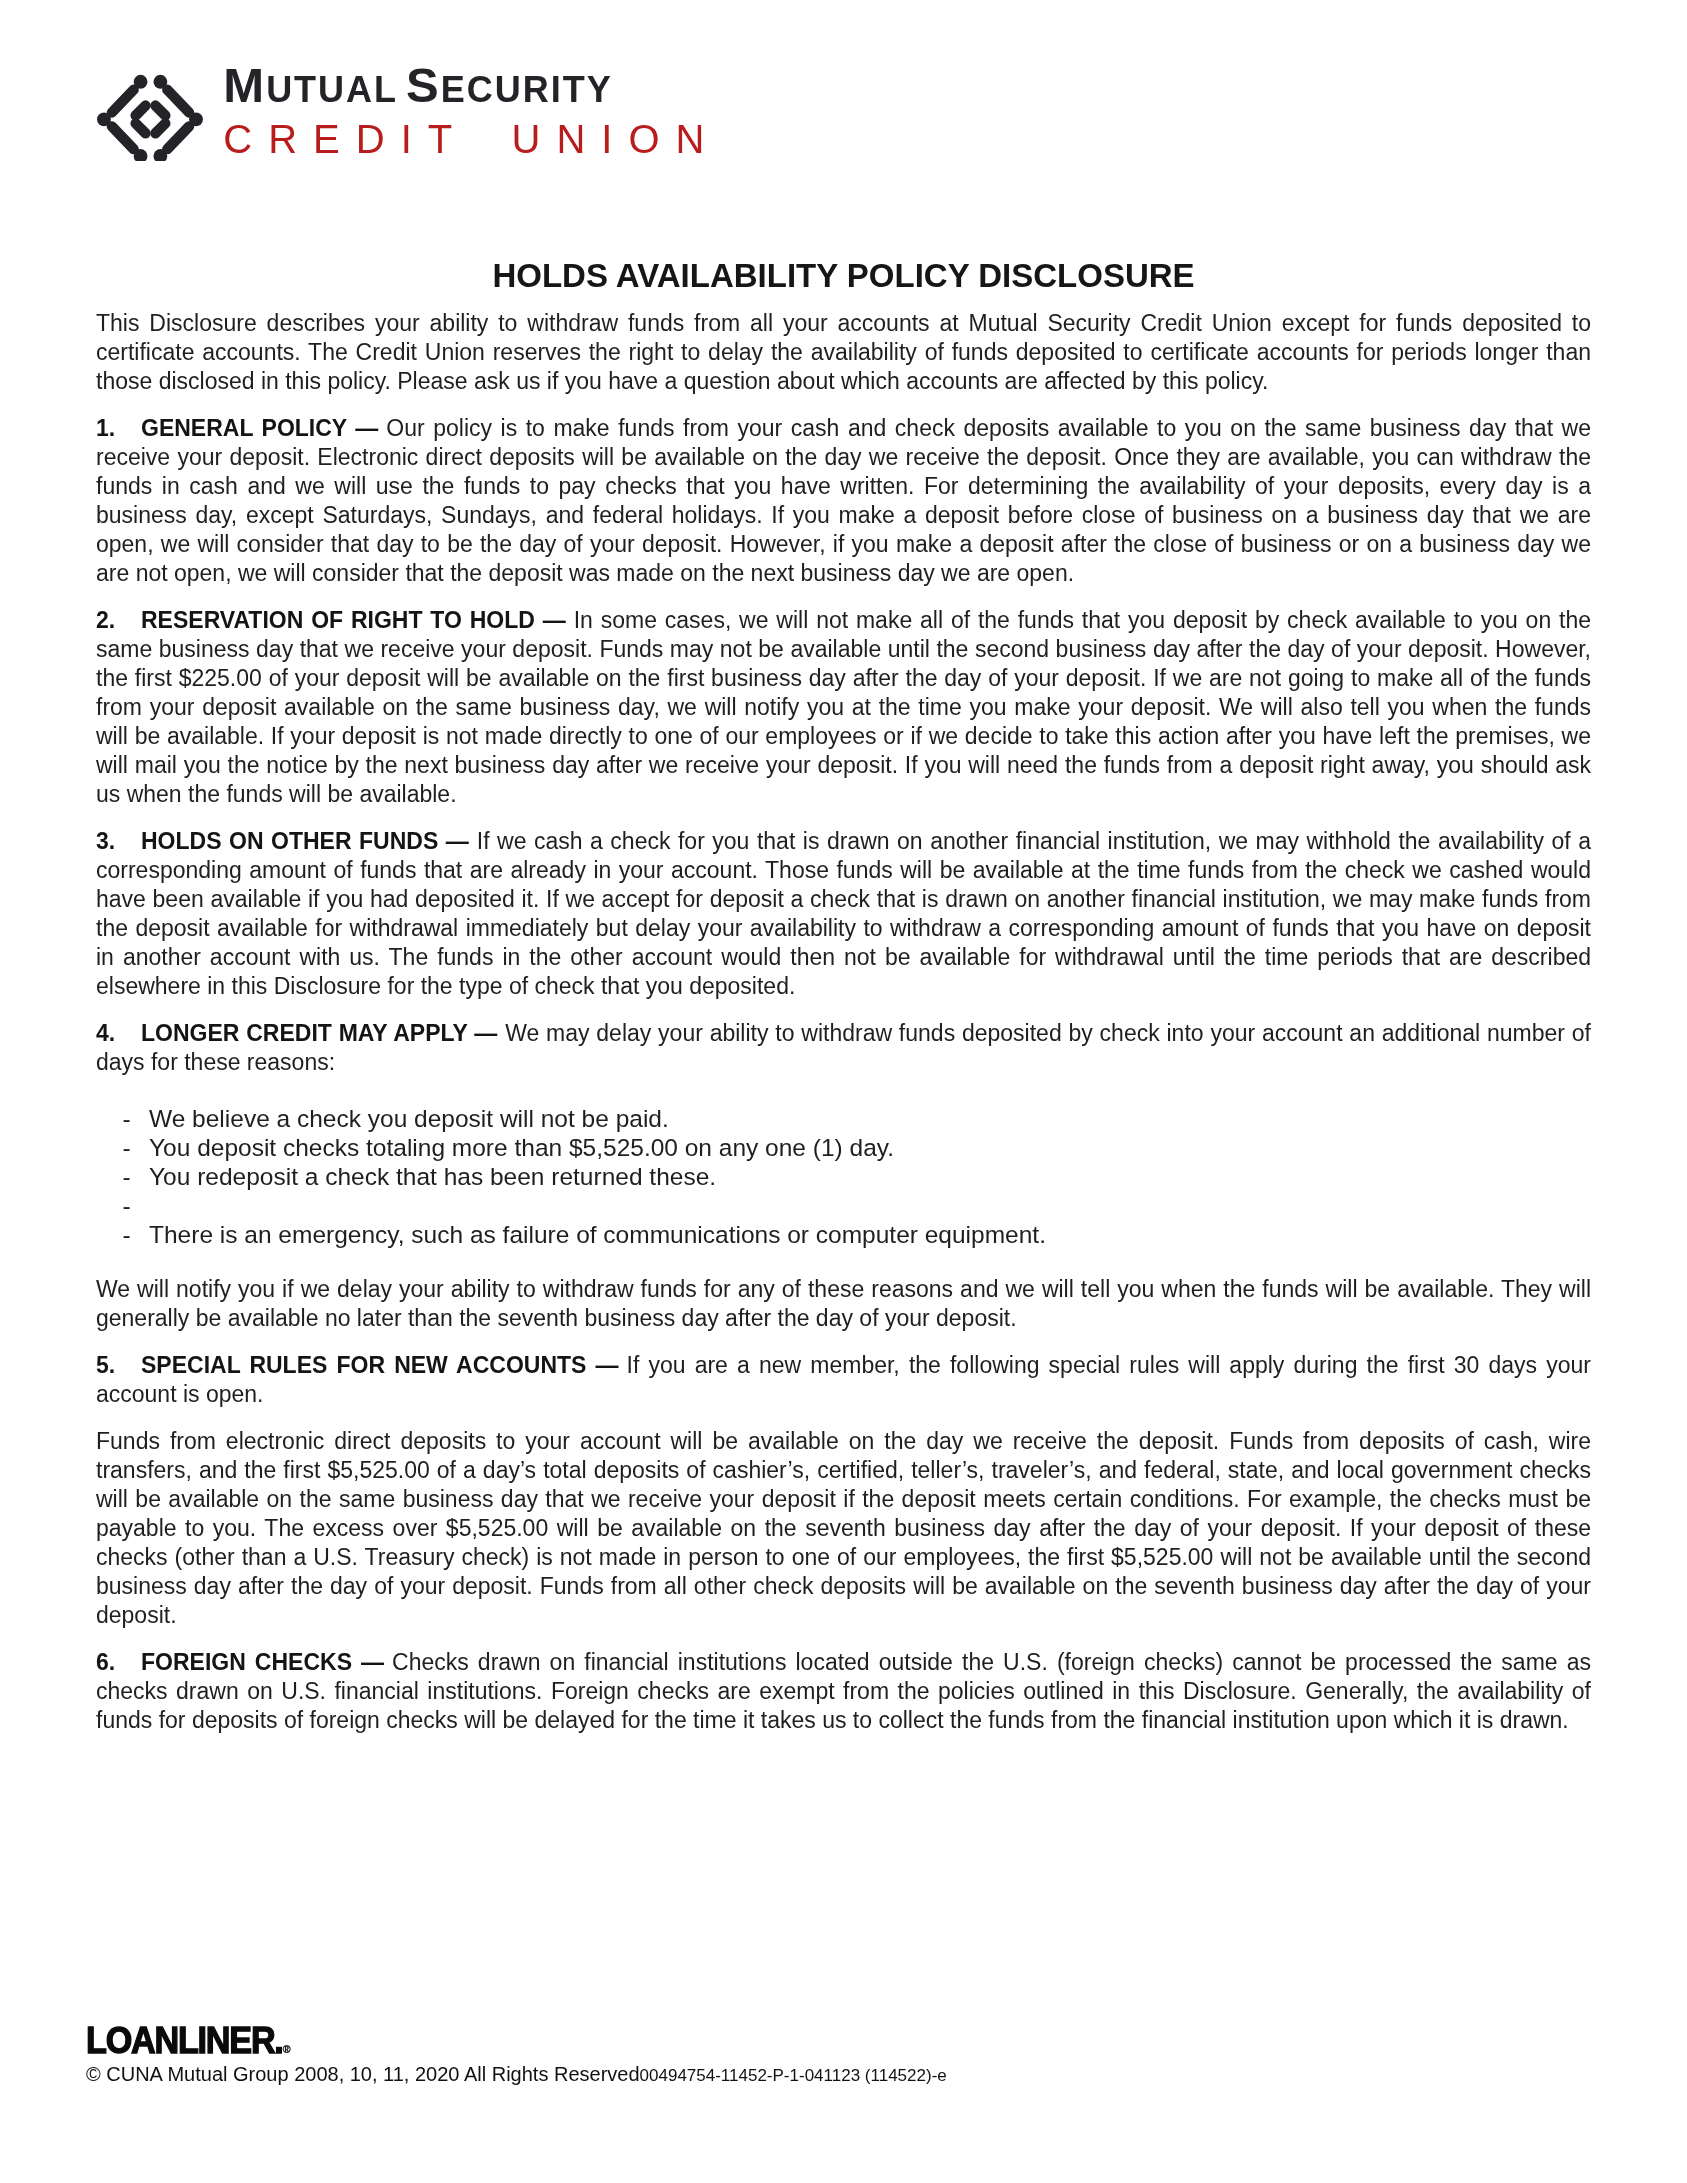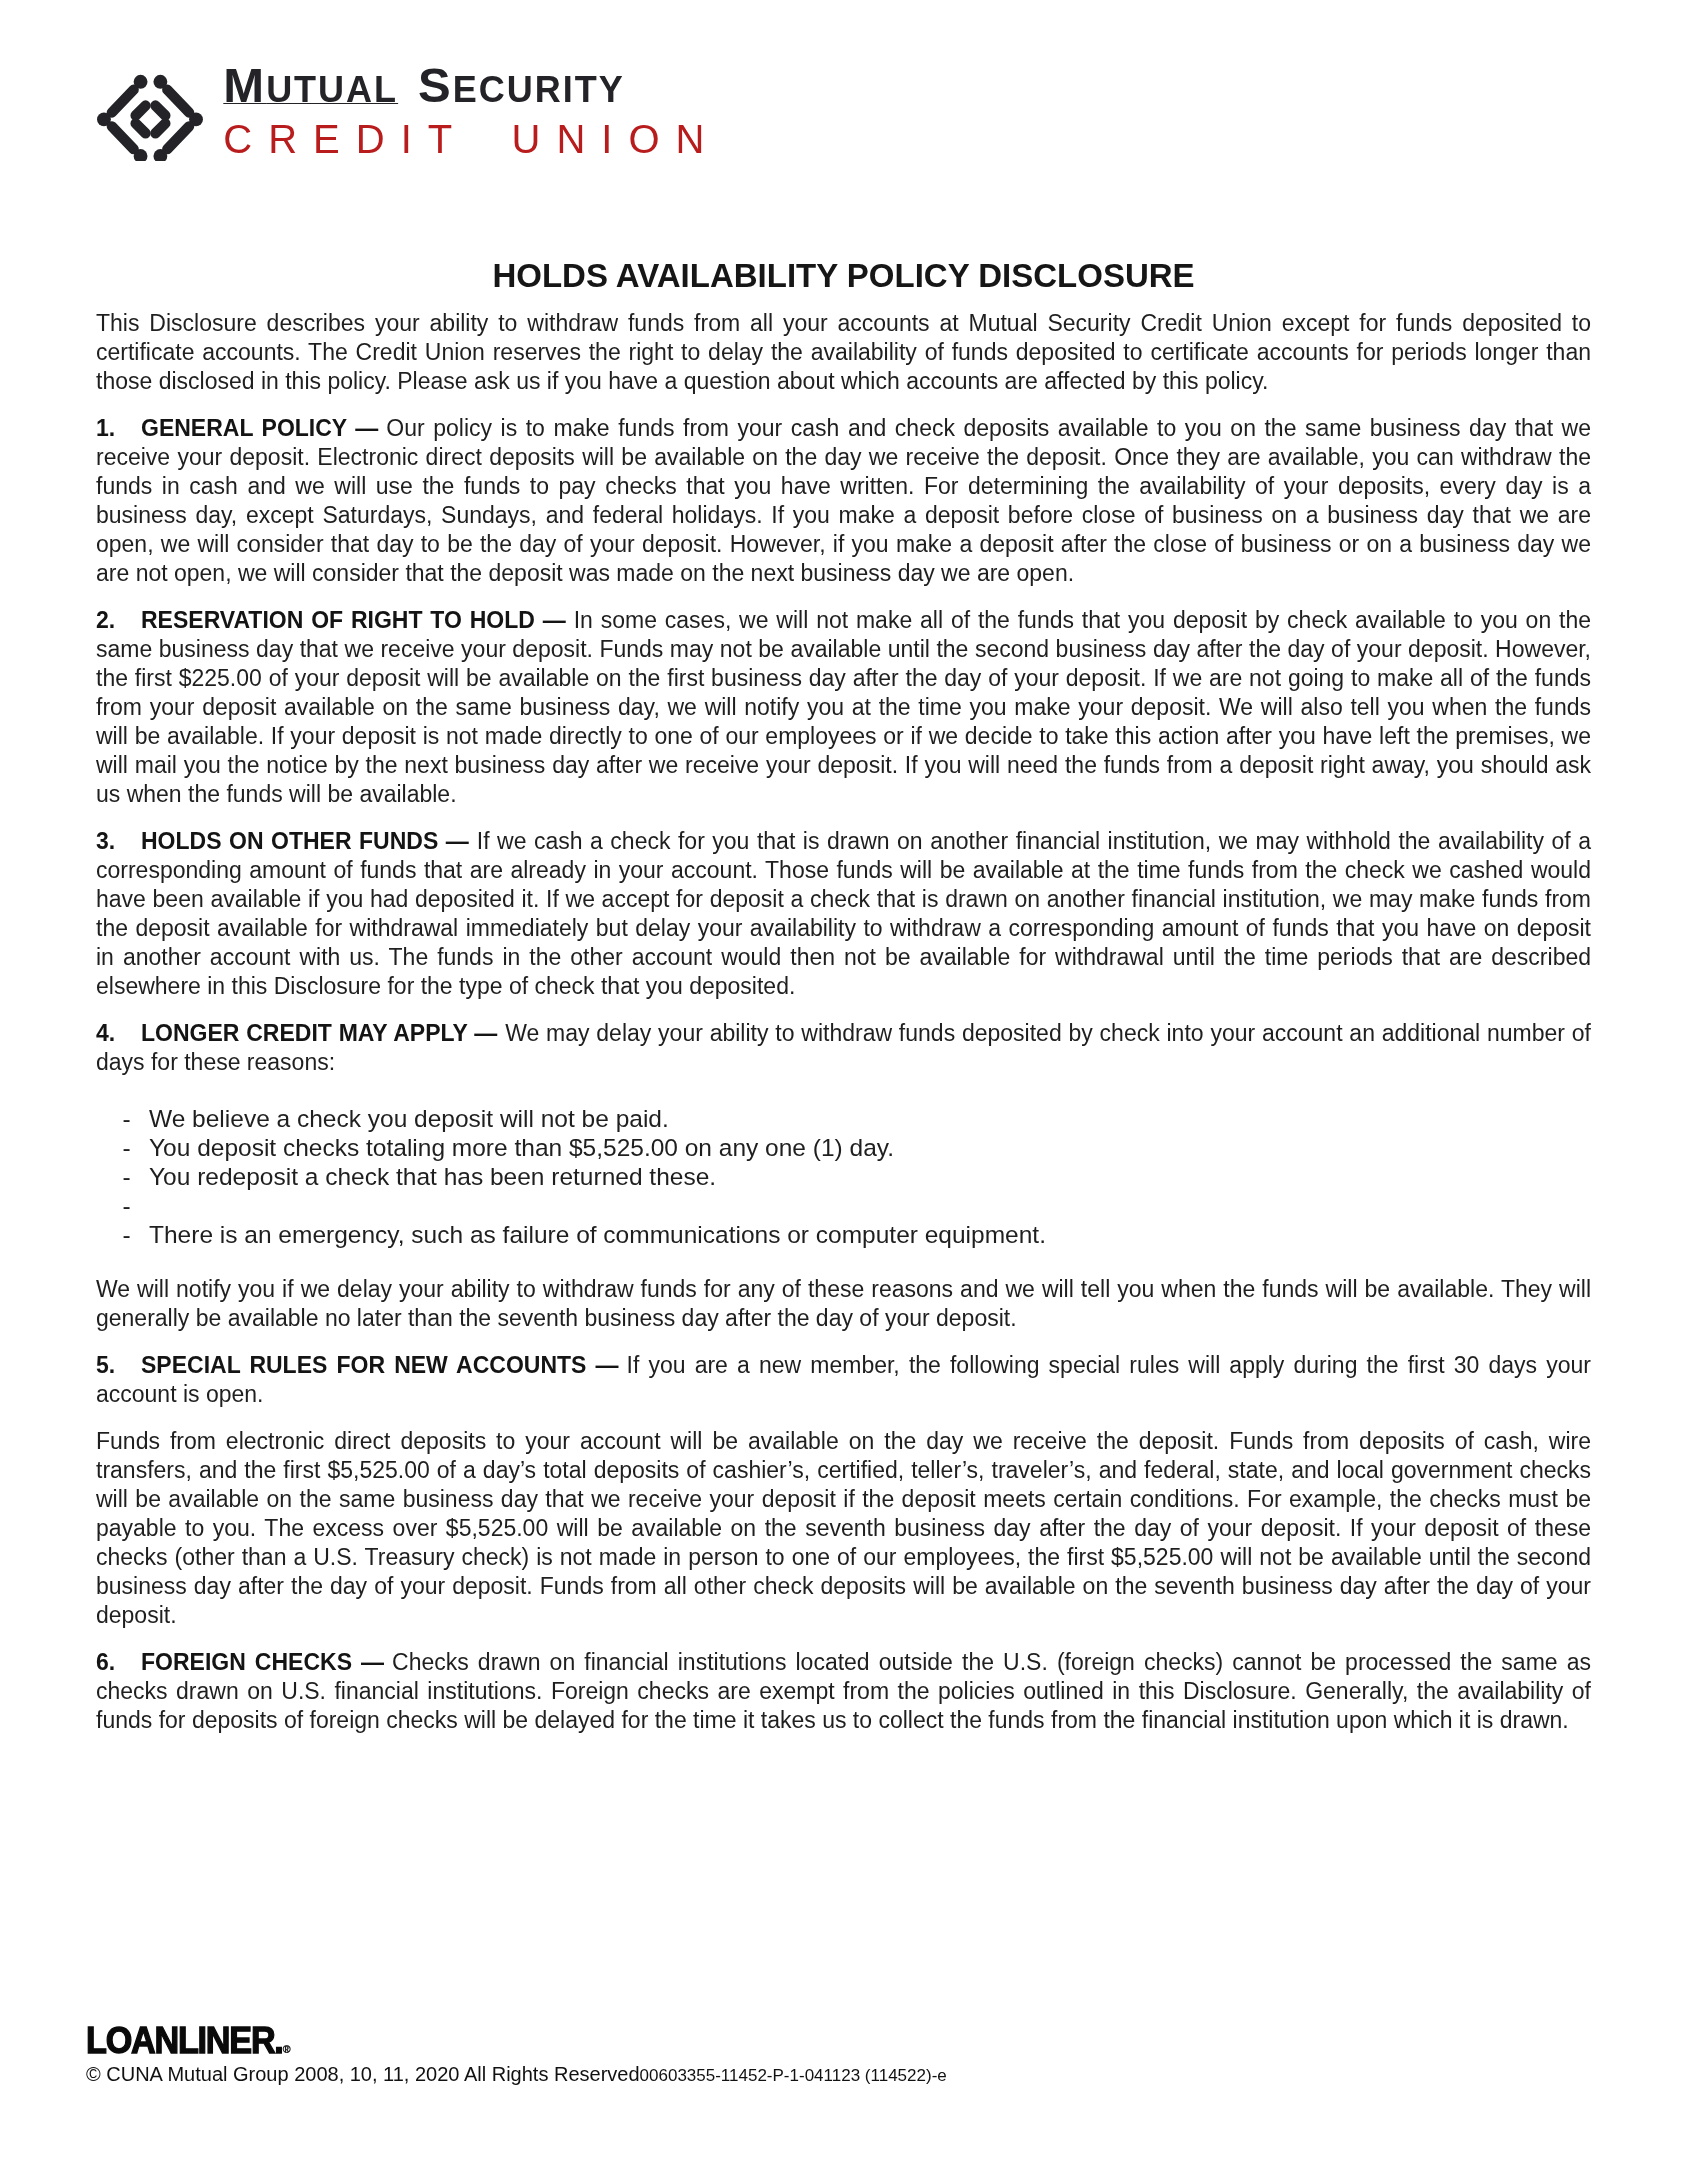--- a/index.html
+++ b/index.html
@@ -15,21 +15,21 @@
   }
   .content { position:absolute; left:96px; right:96px; top:0; }
 
   
   .logo-row { display:flex; align-items:center; gap:14.6px; margin-top:61px; margin-left:-9.3px; }
   .logo-mark { flex:0 0 auto; }
   .brand-text { display:flex; flex-direction:column; }
   .brand-line1 { font-weight:bold; color:#232328; letter-spacing:2px; line-height:1; white-space:nowrap; }
   .brand-cap  { font-size:49px; }
   .brand-rest { font-size:36px; }
-  .brand-word { margin-right:20px;text-decoration:underline; }
+  .brand-word { margin-right:8px; }
   .brand-line2 {
     font-size:40px; font-weight:400; color:#b91c1c;
     letter-spacing:16px; word-spacing:17px; margin-top:6.6px; white-space:nowrap;
   }
 
   
   .doc-title {
     text-align:center; font-weight:bold; font-size:33px;
     color:#161616; margin-top:95px; letter-spacing:0px;
   }
@@ -139,16 +139,16 @@
 
     <p class="body"><span class="sec-num">6.</span><span class="sec-title">FOREIGN CHECKS —</span><span class="sec-body">Checks drawn on financial institutions located outside the U.S. (foreign checks) cannot be processed the same as checks drawn on U.S. financial institutions. Foreign checks are exempt from the policies outlined in this Disclosure. Generally, the availability of funds for deposits of foreign checks will be delayed for the time it takes us to collect the funds from the financial institution upon which it is drawn.</span></p>
 
   </div>
 
   <div class="footer">
     <div class="footer-left">
       <div class="loanliner"><span>LOANLINER.</span><span class="reg">®</span></div>
       <div class="copyright">© CUNA Mutual Group 2008, 10, 11, 2020 All Rights Reserved</div>
     </div>
-    <div class="form-number">00603355-11452-P-1-041123 (114522)-e</div>
+    <div class="form-number">00494754-11452-P-1-041123 (114522)-e</div>
   </div>
 </div>
 
 
 </body></html>

